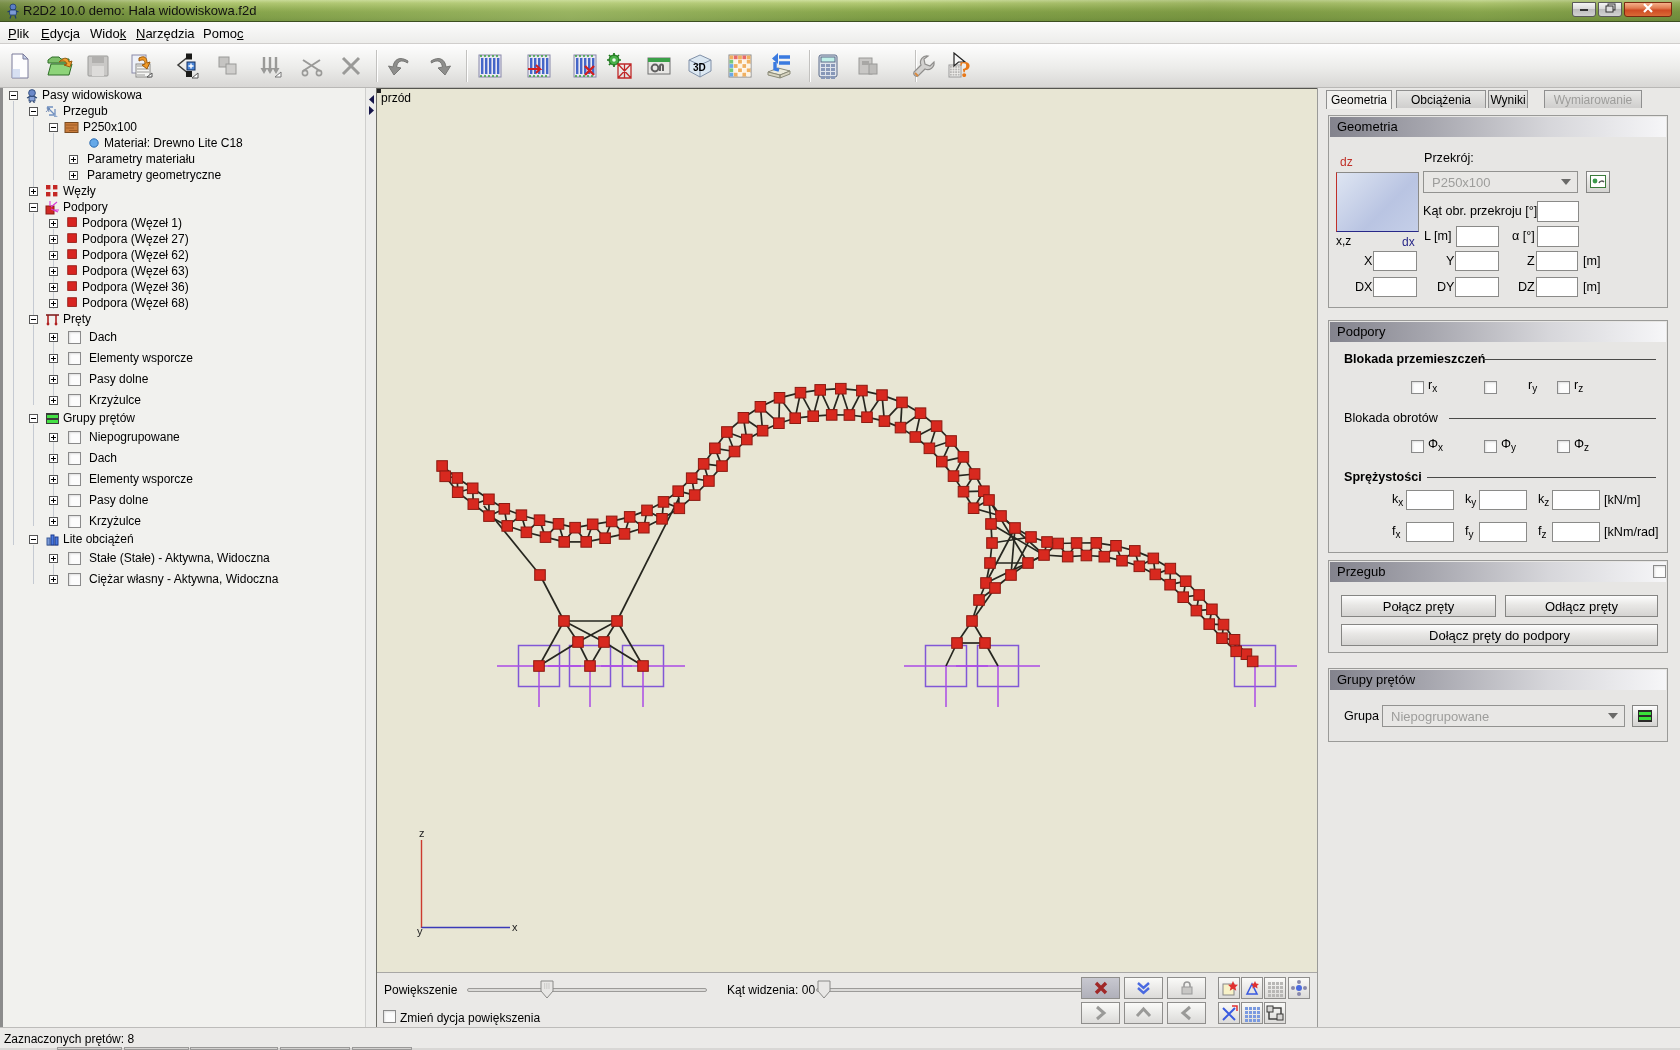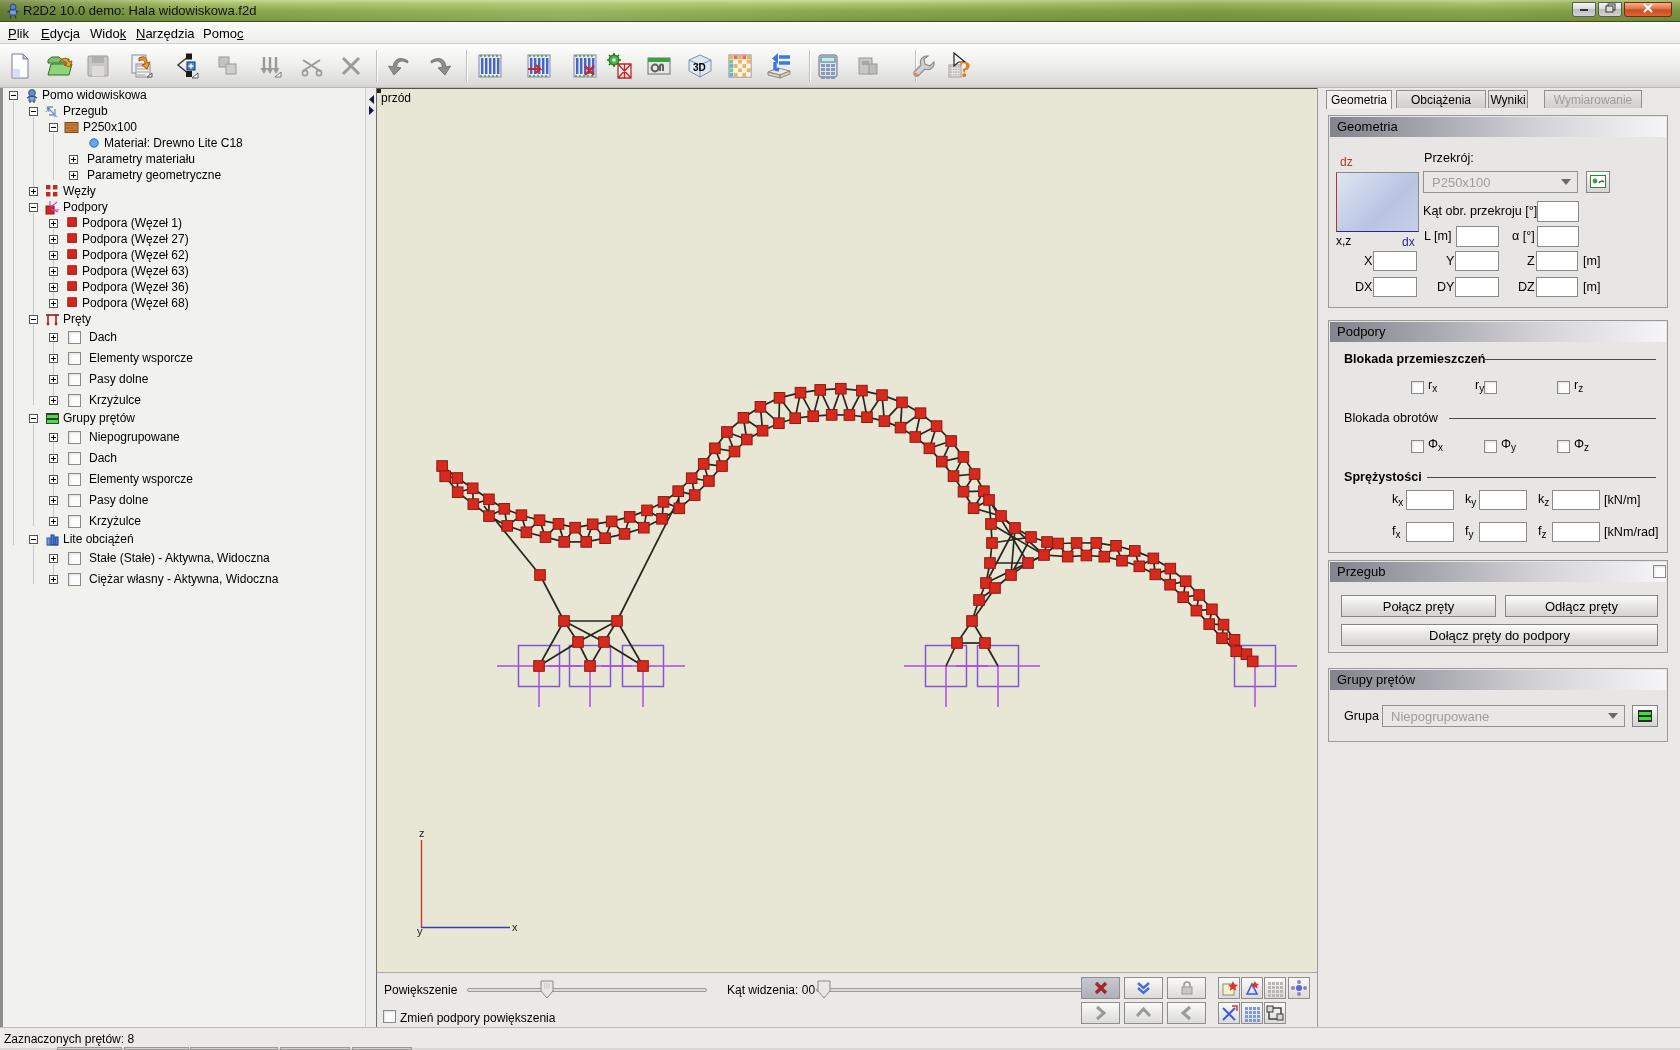--- a/index.html
+++ b/index.html
@@ -292,21 +292,21 @@
     <div class="tline" style="left:30px;top:457px;width:1px;height:39px"></div>
     <div class="tline" style="left:50px;top:476px;width:1px;height:20px"></div>
     <div class="exp" style="left:6px;top:3px">
       <i></i>
     </div>
     <svg class="abs" style="left:21px;top:0px" width="15" height="15" viewBox="0 0 15 15">
       <circle cx="8" cy="5" r="3.4" fill="#6b88c8" stroke="#25406e" stroke-width=".8"></circle>
       <rect x="5" y="8.4" width="6" height="4.6" fill="#8aa3d8" stroke="#25406e" stroke-width=".8"></rect>
       <path d="M3 10 l2 -1 M13 10 l-2 -1 M6.5 13 l-1 2.6 M9.5 13 l1 2.6" stroke="#25406e" stroke-width="1.1"></path>
     </svg>
-    <div class="trow" style="left:39px;top:0px">Pomo widowiskowa</div>
+    <div class="trow" style="left:39px;top:0px">Pasy widowiskowa</div>
     <div class="exp" style="left:26px;top:19px">
       <i></i>
     </div>
     <svg class="abs" style="left:42px;top:16px" width="15" height="15" viewBox="0 0 15 15">
       <path d="M2 3 h6 M2 3 l8 8 M10 11 h-6 m6 0 v-6" stroke="#7090c0" stroke-width="1.3" fill="none"></path>
       <text x="1" y="8" font-size="8" fill="#4a6aa0" font-style="italic">x</text>
       <path d="M9 13 l4 0 -4 -3 z" fill="#90a8cc"></path>
     </svg>
     <div class="trow" style="left:60px;top:16px">Przegub</div>
     <div class="exp" style="left:46px;top:35px">
@@ -879,21 +879,21 @@
     <svg class="sthumb" style="left:163px;top:7px" viewBox="0 0 14 19">
       <path d="M1 1 h12 v10 l-6 7 -6 -7 z" fill="#e8e7e5" stroke="#8a8a88"></path>
       <path d="M4 4 h6 M4 6 h6 M4 8 h6" stroke="#b8b7b5" stroke-width="1" stroke-dasharray="1.2 1"></path>
     </svg>
     <div class="abs" style="left:350px;top:10px">Kąt widzenia: 00</div>
     <div class="slider" style="left:439px;top:15px;width:271px"></div>
     <svg class="sthumb" style="left:440px;top:7px" viewBox="0 0 14 19">
       <path d="M1 1 h12 v10 l-6 7 -6 -7 z" fill="#e8e7e5" stroke="#8a8a88"></path>
     </svg>
     <div class="cb" style="left:6px;top:37px"></div>
-    <div class="abs" style="left:23px;top:38px">Zmień podpory powiększenia</div>
+    <div class="abs" style="left:23px;top:38px">Zmień dycja powiększenia</div>
     <div class="cbtn" style="left:704px;top:4px;width:39px;height:22px;background:linear-gradient(180deg,#c8c8d0,#b0b0ba)"><svg width="37" height="20" viewBox="0 0 37 20">
         <path d="M14 5 L24 15 M24 5 L14 15" stroke="#a02828" stroke-width="3.4"></path>
       </svg></div>
     <div class="cbtn" style="left:747px;top:4px;width:39px;height:22px"><svg width="37" height="20" viewBox="0 0 37 20">
         <path d="M13 5 l5.5 5 5.5 -5 M13 10 l5.5 5 5.5 -5" fill="none" stroke="#4a6ae0" stroke-width="2.4"></path>
       </svg></div>
     <div class="cbtn" style="left:790px;top:4px;width:39px;height:22px"><svg width="37" height="20" viewBox="0 0 37 20">
         <rect x="14" y="9" width="10" height="7" fill="#c8c7c5" stroke="#999"></rect>
         <path d="M16 9 v-2 a3 3 0 0 1 6 0 v2" fill="none" stroke="#999" stroke-width="1.6"></path>
       </svg></div>
@@ -1005,21 +1005,21 @@
 <div class="lbl" style="left:1518px;top:280px">DZ</div>
 <div class="fld abs" style="left:1536px;top:277px;width:42px;height:20px"></div>
 <div class="lbl" style="left:1583px;top:280px">[m]</div>
 <div class="grp abs" style="top:320px;height:233px"></div>
 <div class="ghdr abs" style="top:322px">Podpory</div>
 <div class="lbl" style="left:1344px;top:352px;font-weight:bold">Blokada przemieszczeń</div>
 <div class="hline abs" style="left:1483px;top:359px;width:173px"></div>
 <div class="cb abs" style="left:1411px;top:381px"></div>
 <div class="lbl" style="left:1428px;top:378px">r<span class="sub">x</span></div>
 <div class="cb abs" style="left:1484px;top:381px"></div>
-<div class="lbl" style="left:1475px;top:378px">r<span class="sub">y</span></div>
+<div class="lbl" style="left:1528px;top:378px">r<span class="sub">y</span></div>
 <div class="cb abs" style="left:1557px;top:381px"></div>
 <div class="lbl" style="left:1574px;top:378px">r<span class="sub">z</span></div>
 <div class="lbl" style="left:1344px;top:411px;font-weight:normal">Blokada obrotów</div>
 <div class="hline abs" style="left:1449px;top:418px;width:207px"></div>
 <div class="cb abs" style="left:1411px;top:440px"></div>
 <div class="lbl" style="left:1428px;top:437px">Φ<span class="sub">x</span></div>
 <div class="cb abs" style="left:1484px;top:440px"></div>
 <div class="lbl" style="left:1501px;top:437px">Φ<span class="sub">y</span></div>
 <div class="cb abs" style="left:1557px;top:440px"></div>
 <div class="lbl" style="left:1574px;top:437px">Φ<span class="sub">z</span></div>

